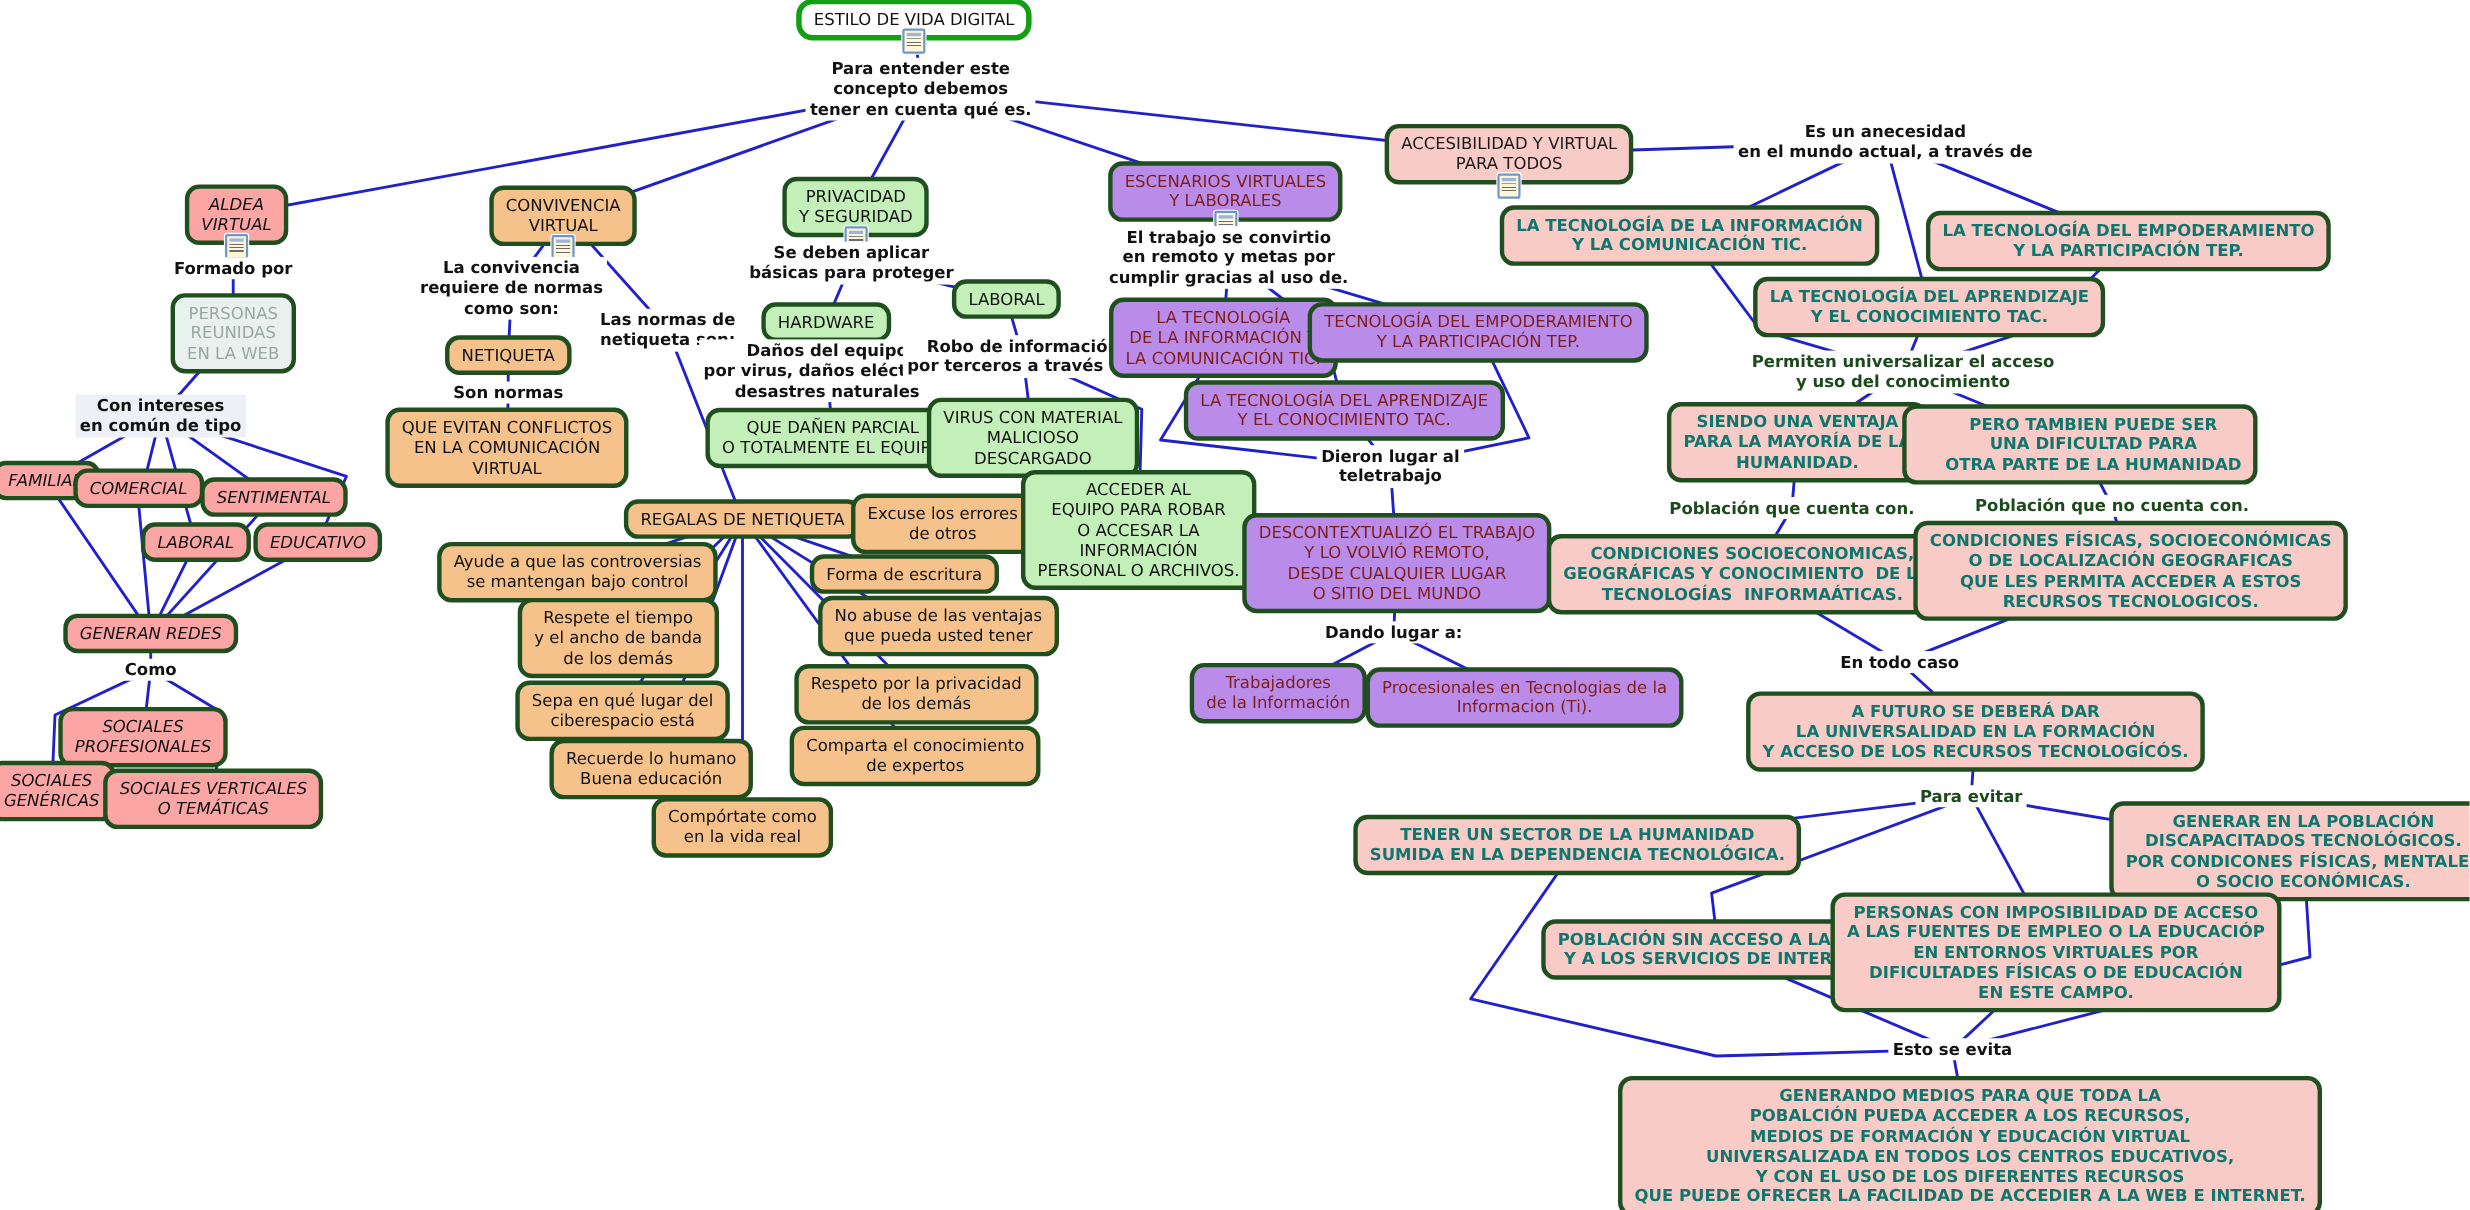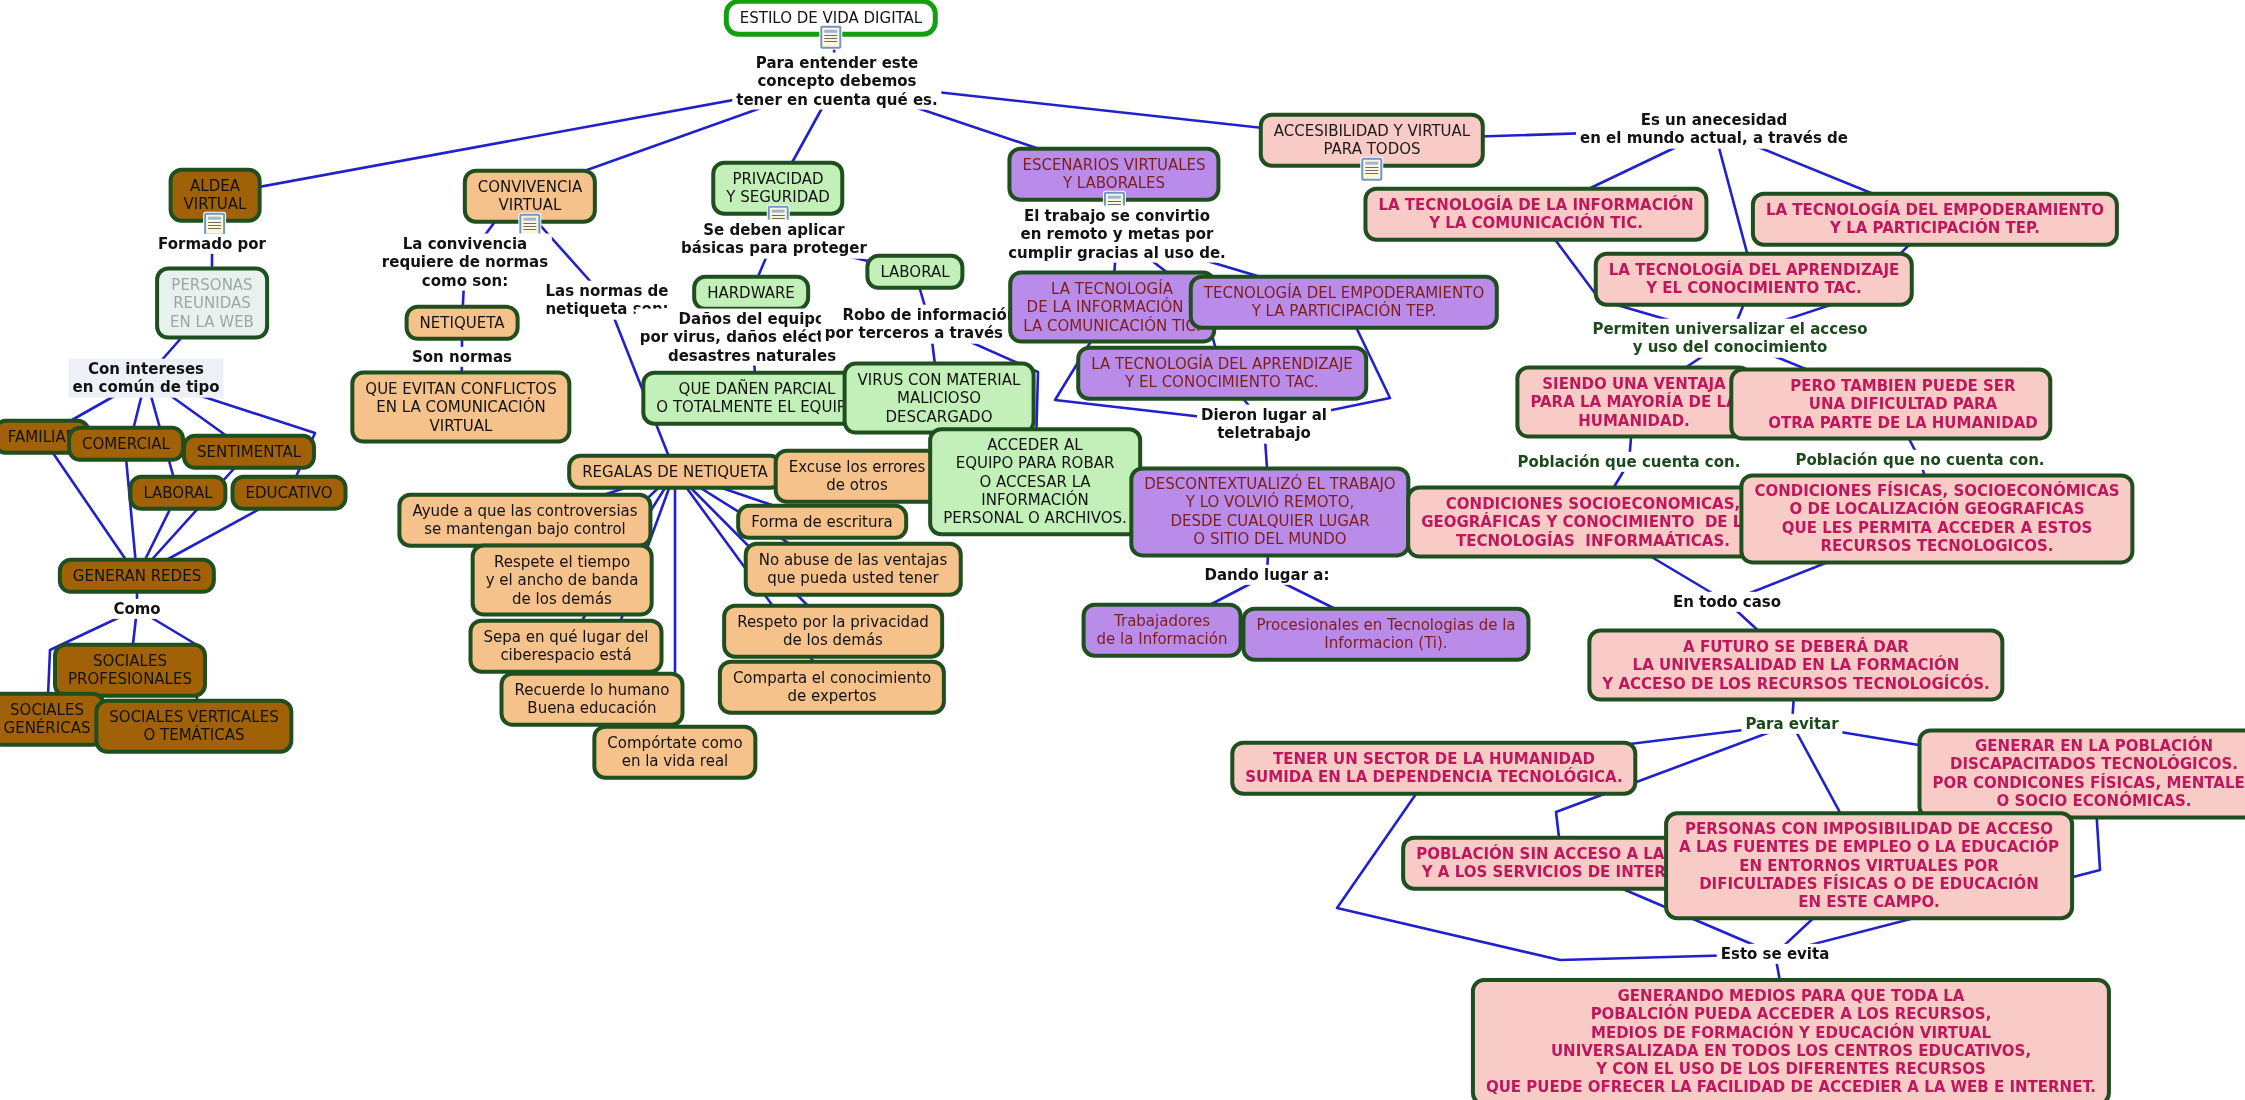--- a/index.html
+++ b/index.html
@@ -9,26 +9,26 @@
     font-family:"DejaVu Sans","Liberation Sans",sans-serif;
   }
   #edge-layer{position:absolute;left:0;top:0;z-index:1;}
   #edge-layer polyline{stroke:#2020cc;stroke-width:2.6;fill:none;stroke-linejoin:round;stroke-linecap:round;}
   .node{
     position:absolute;transform:translate(-50%,-50%);z-index:2;
     text-align:center;white-space:pre;line-height:1.22;font-size:15px;color:#121212;
   }
   .box{border:4px solid #1f4f1f;border-radius:13px;padding:5px 11px;background:#fff;}
   .root{background:#ffffff;border-color:#12a012;border-width:5px;border-radius:15px;}
-  .light{background:#a16207;}
+  .light{background:#fca5a5;font-style:italic;}
   .lightgray{background:#e9f1ee;color:#98a8a3;}
   .orange{background:#f6c28b;}
   .green{background:#c3f0b8;}
   .purple{background:#b98ce9;color:#7f1d1d;}
-  .pink{background:#f9cbc7;color:#be185d;font-weight:bold;}
+  .pink{background:#f9cbc7;color:#0f766e;font-weight:bold;}
   .pinkplain{background:#f9cbc7;color:#1a1a1a;font-weight:normal;}
   .label{font-weight:bold;background:#ffffff;padding:1px 4px;z-index:2;}
   .labelgreen{color:#1d4a1d;}
   .labelshade{background:#edf1f7;}
   .doc-icon{
     position:absolute;left:50%;bottom:-17px;transform:translateX(-50%);
     width:17px;height:19px;background:#fdf6d8;border:2px solid #6f96c8;border-radius:2px;z-index:3;
     box-shadow:0 0 0 1px #ffffff;
   }
   .doc-icon::before{content:"";position:absolute;left:2px;right:2px;top:2px;height:3px;background:#9db6d8;}
@@ -144,21 +144,21 @@
       <div class="node box light" style="left: 178px; top: 493px;"><span>LABORAL</span></div>
       <div class="node box light" style="left: 289px; top: 493px;"><span>EDUCATIVO</span></div>
       <div class="node box light" style="left: 137px; top: 576px;"><span>GENERAN REDES</span></div>
       <div class="node label" style="left: 137px; top: 609px;"><span>Como</span></div>
       <div class="node box light" style="left: 130px; top: 670px;"><span>SOCIALES
 PROFESIONALES</span></div>
       <div class="node box light" style="left: 47px; top: 719px;"><span>SOCIALES
 GENÉRICAS</span></div>
       <div class="node box light" style="left: 194px; top: 726px;"><span>SOCIALES VERTICALES
 O TEMÁTICAS</span></div>
-      <div class="node box orange" style="left: 530px; top: 196px;"><span>CONVIVENCIA
+      <div class="node box orange" style="left: 512px; top: 196px;"><span>CONVIVENCIA
 VIRTUAL</span><span class="doc-icon"></span></div>
       <div class="node label" style="left: 465px; top: 262px;"><span>La convivencia
 requiere de normas
 como son:</span></div>
       <div class="node box orange" style="left: 462px; top: 323px;"><span>NETIQUETA</span></div>
       <div class="node label" style="left: 462px; top: 357px;"><span>Son normas</span></div>
       <div class="node box orange" style="left: 461px; top: 407px;"><span>QUE EVITAN CONFLICTOS
 EN LA COMUNICACIÓN
 VIRTUAL</span></div>
       <div class="node label" style="left: 607px; top: 300px;"><span>Las normas de

